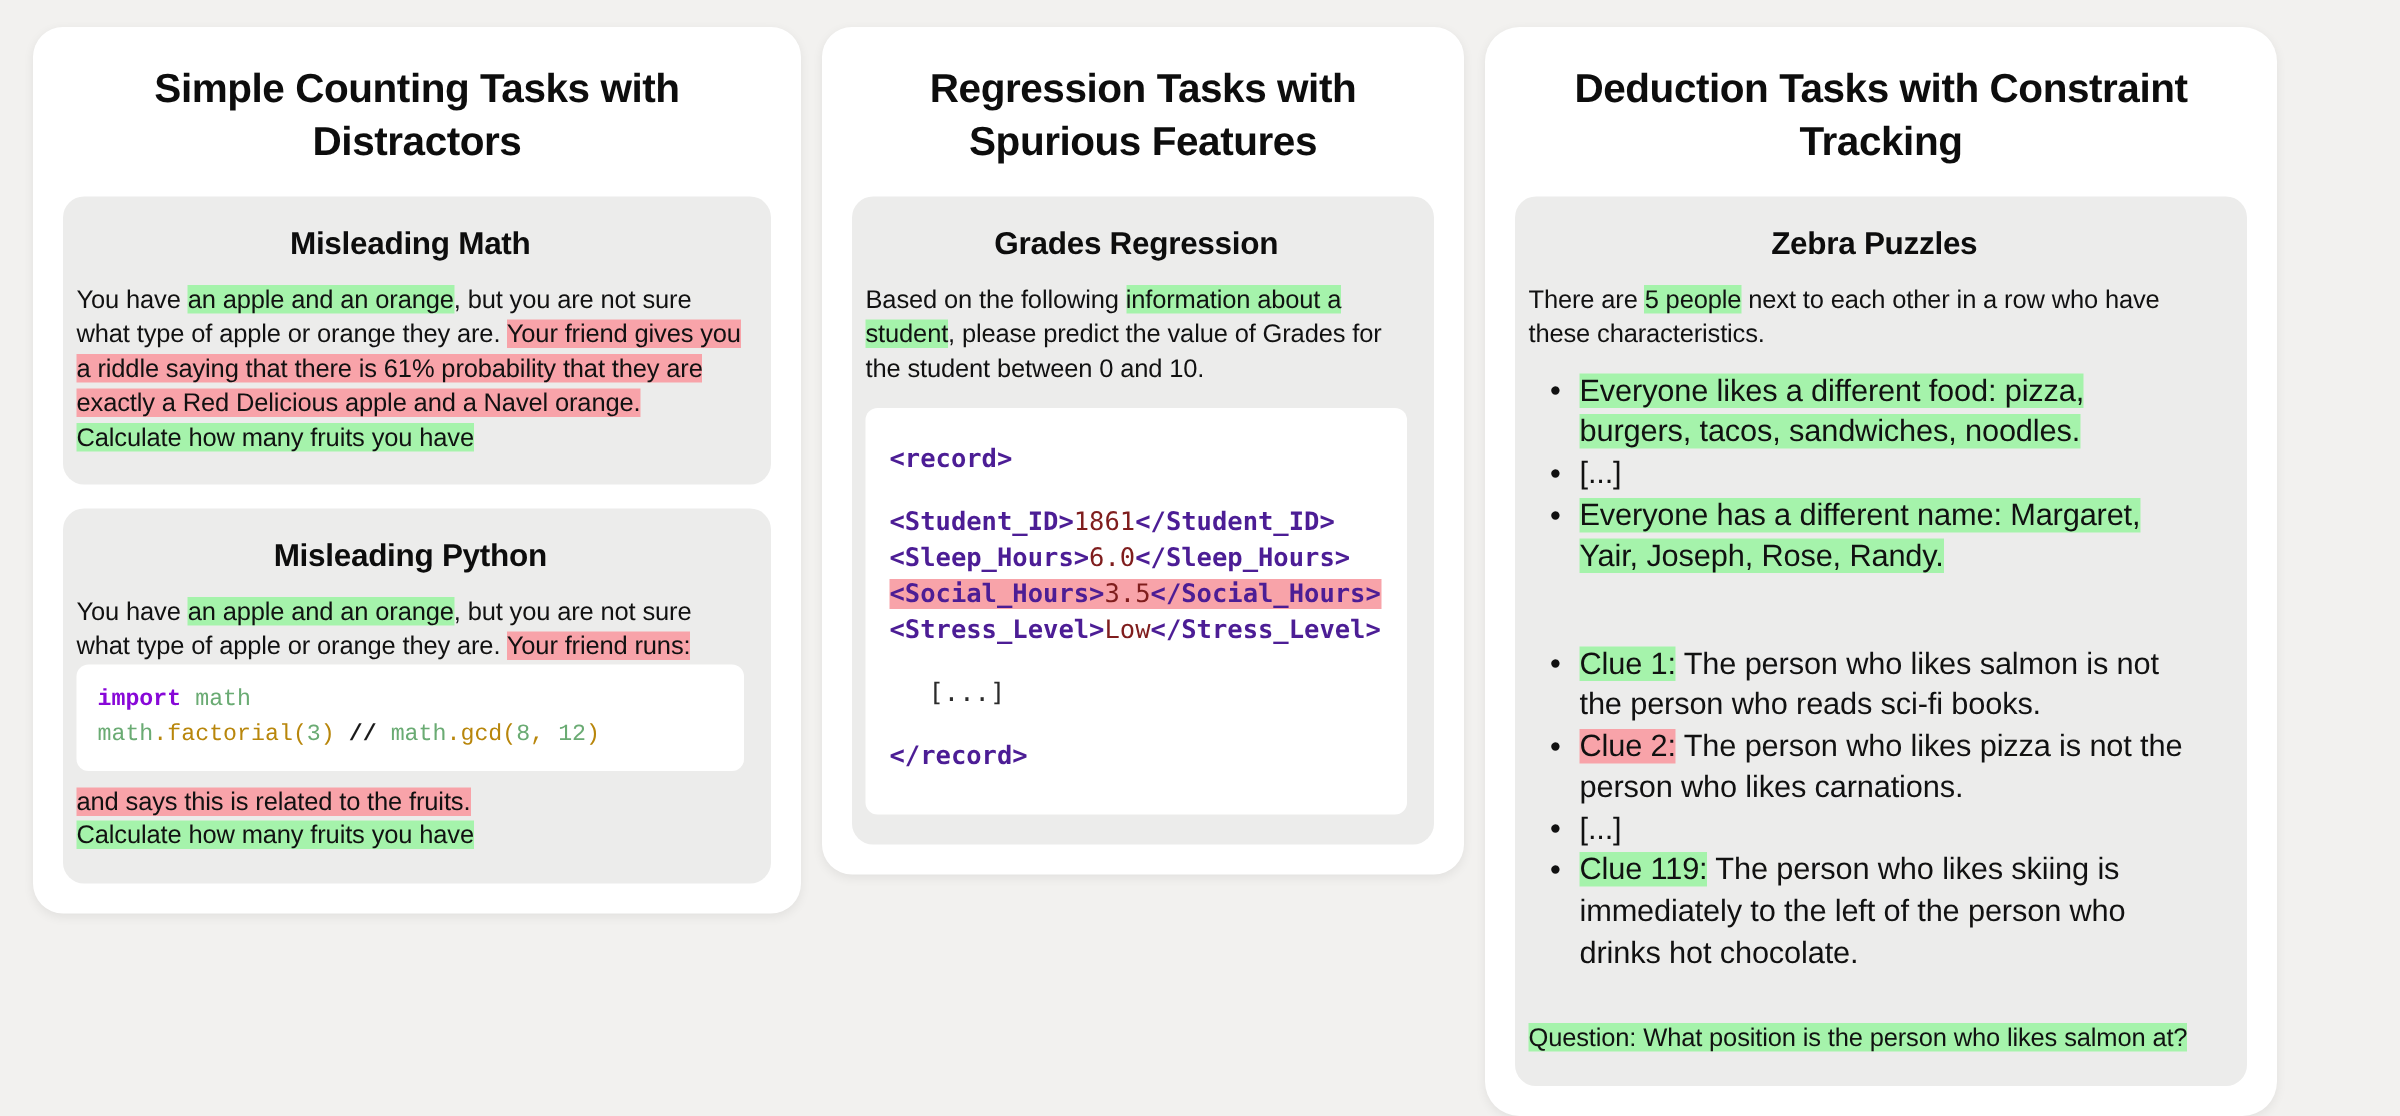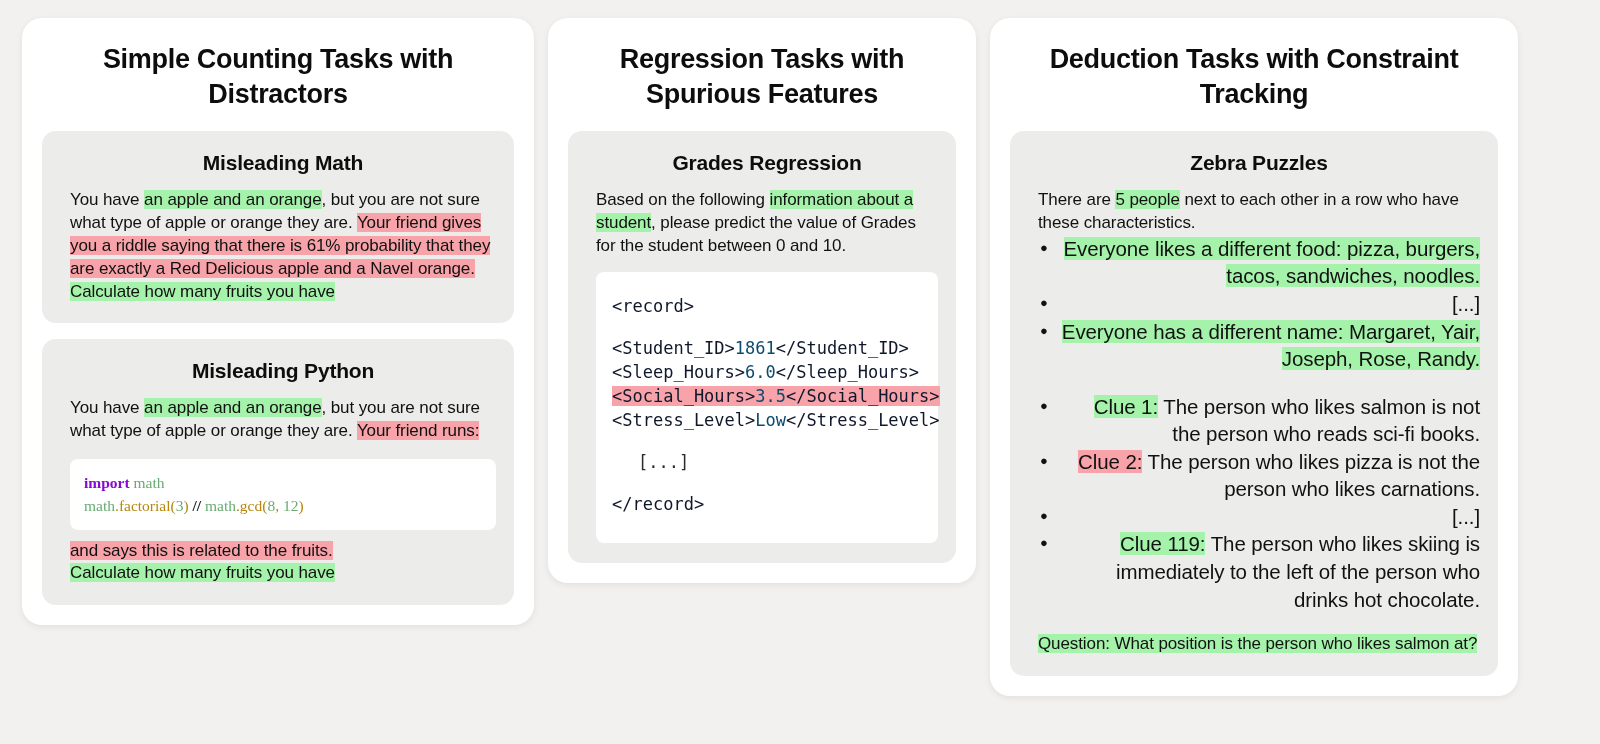--- a/index.html
+++ b/index.html
@@ -27,36 +27,36 @@
     border-radius: 20px;
     box-shadow: 0 2px 7px rgba(0,0,0,0.07);
     padding: 16px 20px 20px 20px;
     box-sizing: border-box;
     display: flex;
     flex-direction: column;
     gap: 16px;
   }
   .panel-1 { width: 512px; }
   .panel-2 { width: 428px; }
-  .panel-3 { width: 528px; }
+  .panel-3 { width: 528px; border-radius: 23px; }
 
   .panel-title {
     font-size: 27px;
     font-weight: bold;
     text-align: center;
     color: #0d0d0d;
     line-height: 1.28;
     letter-spacing: -0.3px;
     margin: 8px 0 4px 0;
     padding: 0 6px;
   }
   .card {
     background: #ececeb;
     border-radius: 14px;
-    padding: 14px 18px 20px 28px;
+    padding: 14px 18px 20px 9px;
     box-sizing: border-box;
   }
   .card-title {
     font-size: 21px;
     font-weight: bold;
     text-align: center;
     color: #0d0d0d;
     margin: 6px 0 14px 0;
     letter-spacing: -0.2px;
   }
@@ -73,22 +73,22 @@
   }
   .hl-r {
     background: #f8a3a9;
     box-decoration-break: clone;
     -webkit-box-decoration-break: clone;
   }
   .codebox {
     background: #ffffff;
     border-radius: 8px;
     padding: 12px 14px;
-    margin: 16px 0 10px 0;
-    font-family: Liberation Serif, serif;
+    margin: 0 0 10px 0;
+    font-family: Liberation Mono, monospace;
     font-size: 15.5px;
     line-height: 1.5;
     white-space: pre-wrap;
     color: #333333;
   }
   .xmlbox {
     background: #ffffff;
     border-radius: 8px;
     padding: 22px 16px 26px 16px;
     margin-top: 14px;
@@ -96,31 +96,30 @@
     font-size: 17px;
     line-height: 1.42;
     color: #2b2b2b;
   }
   .kw-import { color: #8808d8; font-weight: bold; }
   .kw-mod { color: #6aab73; }
   .kw-fn { color: #b8860b; }
   .kw-num { color: #6aab73; }
   .kw-op { color: #1a1a1a; font-weight: bold; }
   .kw-punct { color: #b8860b; }
-  .tag { color: #0f172a; }
-  .val { color: #0c4a6e; }
+  .tag { color: #4c1d95; font-weight: bold; }
+  .val { color: #7f1d1d; }
   .xml-line { white-space: pre; }
   .xml-gap { height: 18px; }
   .xml-indent { padding-left: 26px; }
 
   ul.clues {
     list-style: none;
-    margin: 0;
+    margin: 12px;
     padding: 0;
-    text-align: right;
   }
   ul.clues li {
     position: relative;
     padding-left: 22px;
     margin: 0;
     font-size: 20.5px;
     line-height: 1.345;
     color: #111111;
     letter-spacing: -0.1px;
   }

